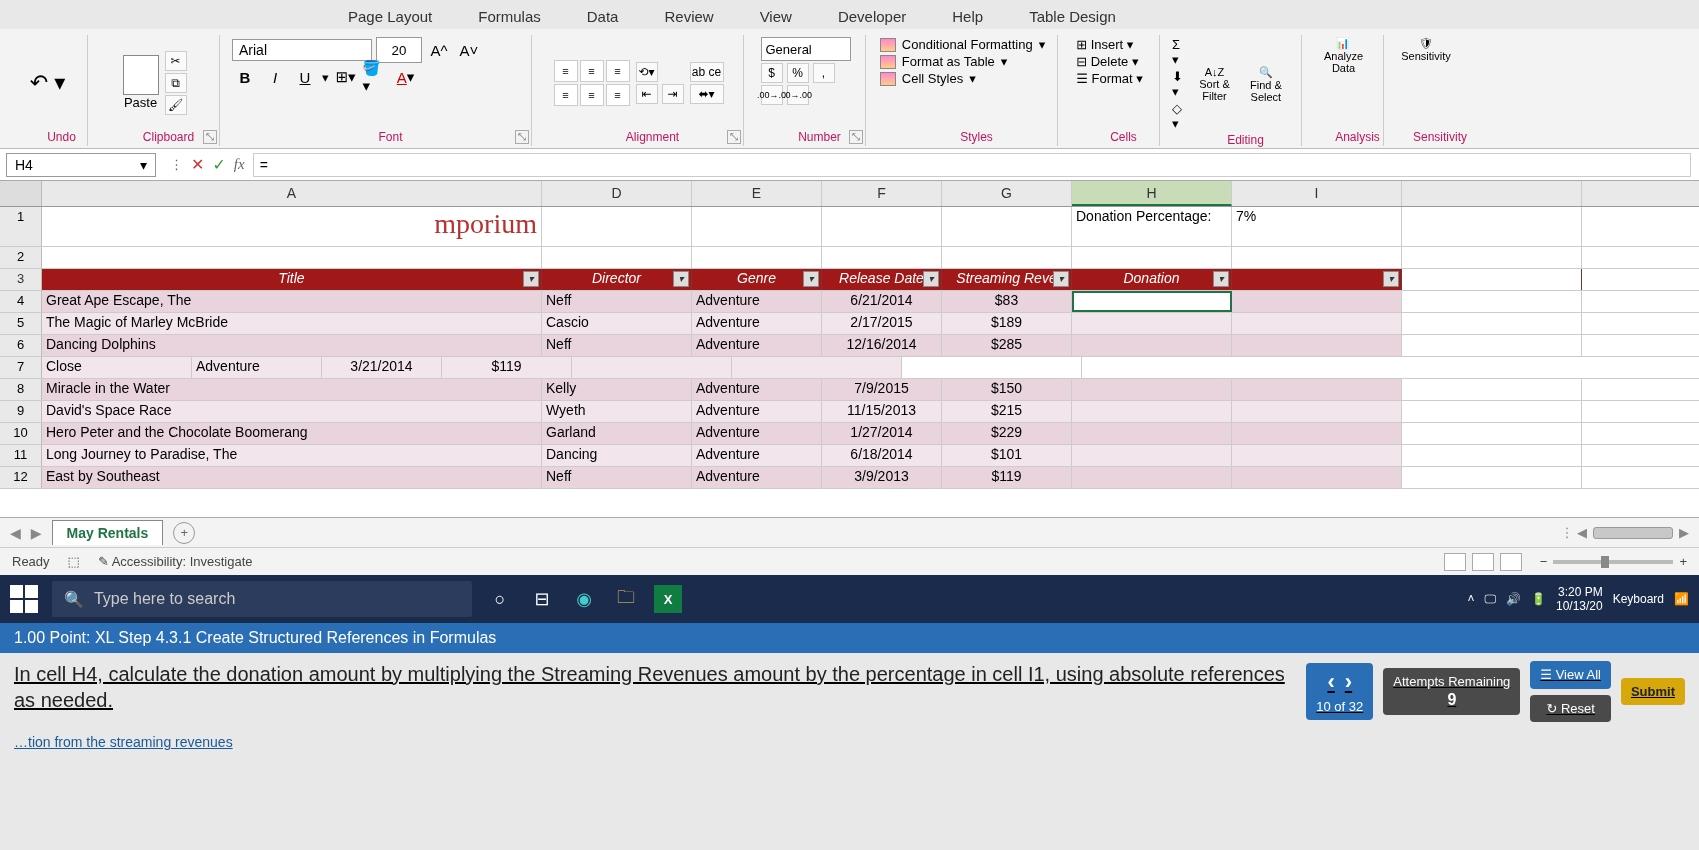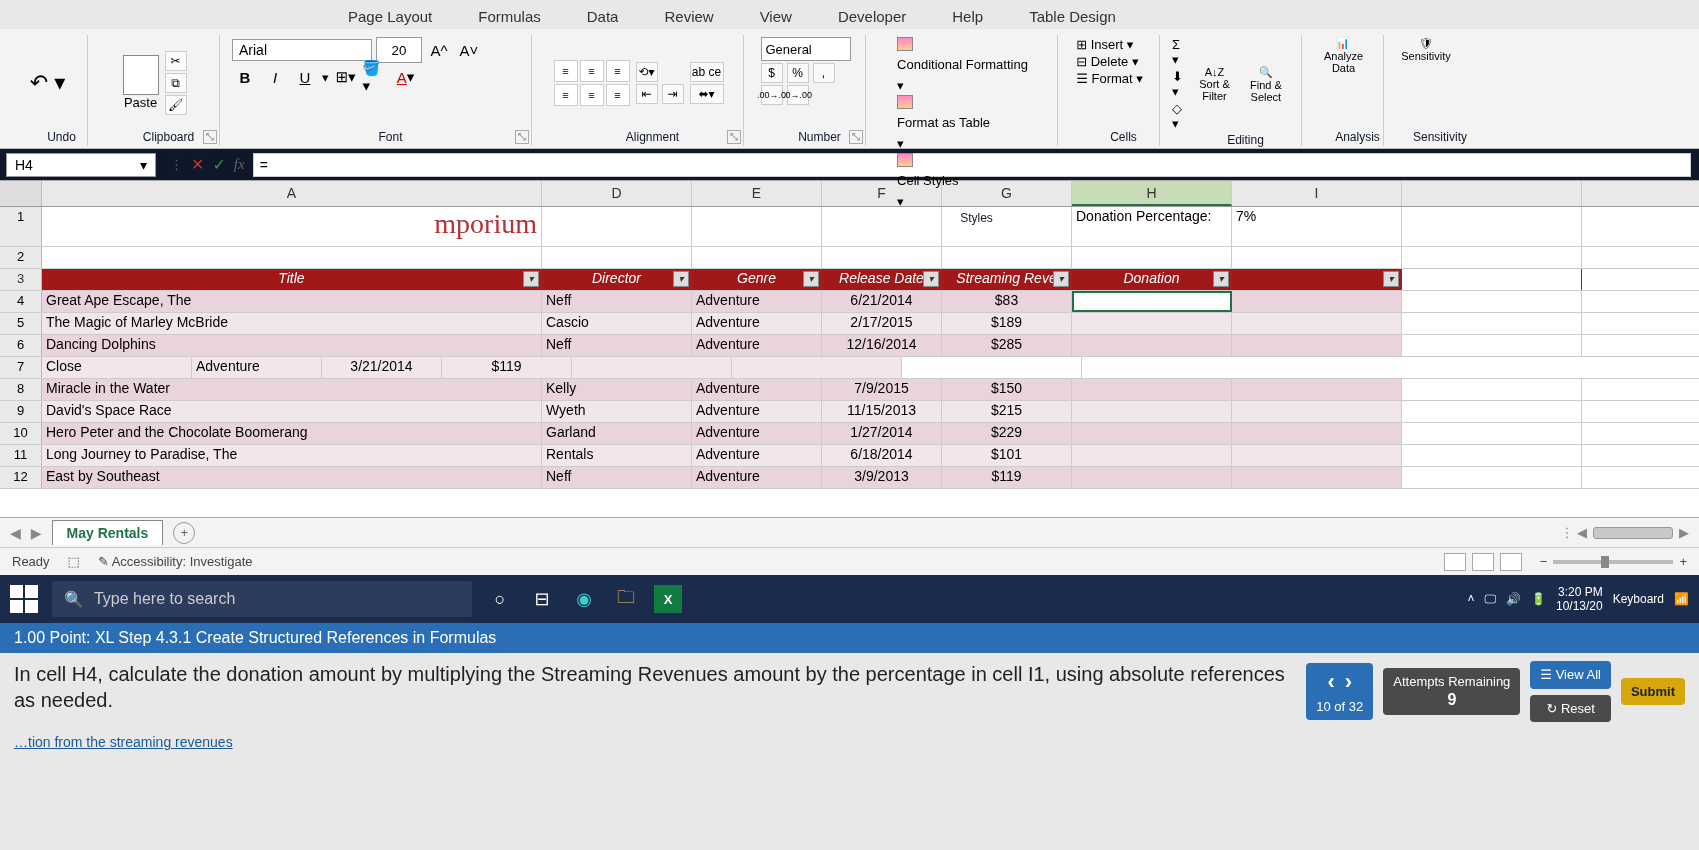--- a/index.html
+++ b/index.html
@@ -3,21 +3,21 @@
 <meta charset="utf-8">
 <style>
 * { box-sizing: border-box; margin: 0; padding: 0; font-family: "Segoe UI", Arial, sans-serif; }
 body { background: #e8e8e8; width: 1699px; height: 850px; overflow: hidden; font-size: 13px; }
 
 
 .ribbon-tabs { display: flex; gap: 30px; padding: 4px 340px 0; font-size: 15px; color: #333; }
 .ribbon-tabs span { padding: 4px 8px; cursor: pointer; }
 .ribbon { display: flex; background: #f3f3f3; border-bottom: 1px solid #bbb; padding: 6px 8px 2px; gap: 2px; align-items: stretch; height: 120px; }
 .group { border-right: 1px solid #ccc; padding: 2px 10px; display: flex; flex-direction: column; justify-content: space-between; align-items: center; position: relative; }
-.group-label { font-size: 12px; color: #0f172a; text-align: center; padding-top: 2px; margin-left: 28px; }
+.group-label { font-size: 12px; color: #be185d; text-align: center; padding-top: 2px; margin-left: 28px; }
 .group-inner { display: flex; gap: 6px; align-items: center; flex: 1; }
 .dialog-launcher { position: absolute; bottom: 2px; right: 2px; font-size: 10px; color: #666; border: 1px solid #aaa; width: 14px; height: 14px; text-align: center; line-height: 12px; }
 
 .paste-btn { display: flex; flex-direction: column; align-items: center; font-size: 13px; }
 .paste-icon { width: 36px; height: 40px; background: #fff; border: 1px solid #888; position: relative; }
 .undo-btn { font-size: 22px; padding: 4px; }
 .small-btn { width: 22px; height: 20px; border: 1px solid #ccc; display: flex; align-items: center; justify-content: center; font-size: 12px; background: #fafafa; }
 .stack { display: flex; flex-direction: column; gap: 2px; }
 .row { display: flex; gap: 4px; align-items: center; }
 
@@ -27,27 +27,27 @@
 .font-btn.bold { font-weight: bold; }
 .font-btn.italic { font-style: italic; }
 .font-btn.under { text-decoration: underline; }
 
 .align-grid { display: grid; grid-template-columns: repeat(3, 24px); grid-template-rows: repeat(2, 22px); gap: 2px; }
 .align-cell { border: 1px solid #ccc; display: flex; align-items: center; justify-content: center; font-size: 11px; background: #fff; }
 
 .num-combo { width: 90px; height: 24px; border: 1px solid #999; background: #fff; padding: 1px 4px; font-size: 13px; }
 
 .styles-list { display: flex; flex-direction: column; gap: 2px; font-size: 13px; }
-.styles-list div { display: flex; align-items: flex-start; gap: 6px; cursor: pointer; flex-direction: column; }
+.styles-list div { display: flex; align-items: flex-end; gap: 6px; cursor: pointer; }
 .mini-swatch { width: 16px; height: 14px; border: 1px solid #888; background: linear-gradient(#f8c,#fc8); }
 
 .cells-list, .edit-list { display: flex; flex-direction: column; gap: 2px; font-size: 13px; }
 
 
-.formula-bar { display: flex; align-items: center; background: #0f172a; border-bottom: 1px solid #aaa; height: 32px; }
+.formula-bar { display: flex; align-items: center; background: #ffffff; border-bottom: 1px solid #aaa; height: 32px; }
 .name-box { width: 150px; border: 1px solid #999; background: #fff; padding: 3px 8px; margin: 2px 6px; font-size: 14px; display: flex; justify-content: space-between; align-items: center; }
 .fx-controls { display: flex; gap: 8px; padding: 0 8px; color: #666; align-items: center; }
 .fx-controls .x { color: #c33; font-size: 16px; }
 .fx-controls .chk { color: #393; font-size: 16px; }
 .fx-label { font-style: italic; font-family: "Times New Roman"; font-size: 15px; }
 .formula-input { flex: 1; border: 1px solid #ccc; height: 24px; padding: 2px 6px; margin: 2px 8px 2px 0; font-size: 14px; }
 
 
 .col-headers { display: flex; background: #e9e9e9; border-bottom: 1px solid #999; height: 26px; }
 .corner { width: 42px; border-right: 1px solid #bbb; background: #ddd; }
@@ -93,21 +93,21 @@
 .taskbar { display: flex; align-items: center; background: #1b2b4b; height: 48px; padding: 0 10px; gap: 14px; color: #fff; }
 .start { width: 28px; height: 28px; display: grid; grid-template: 1fr 1fr / 1fr 1fr; gap: 2px; }
 .start div { background: #fff; }
 .search-box { flex: 0 0 420px; background: #2c3c5c; height: 36px; display: flex; align-items: center; padding: 0 12px; gap: 10px; color: #ccc; font-size: 16px; border-radius: 2px; }
 .tb-icon { width: 28px; height: 28px; display: flex; align-items: center; justify-content: center; font-size: 18px; }
 .tb-spacer { flex: 1; }
 .tb-tray { display: flex; gap: 10px; font-size: 12px; align-items: center; }
 
 
 .assign-head { background: #2a6fb5; color: #fff; padding: 6px 14px; font-size: 16px; }
-.assign-body { background: #e8e8e8; display: flex; padding: 8px 14px; gap: 20px; align-items: flex-start; }
+.assign-body { background: #e8e8e8; display: flex; padding: 8px 14px; gap: 20px; align-items: flex-start; text-decoration: underline; }
 .assign-text { flex: 1; font-size: 20px; color: #222; line-height: 1.3; }
 .assign-nav { background: #2a6fb5; color: #fff; display: flex; flex-direction: column; align-items: center; padding: 6px 10px; gap: 4px; border-radius: 4px; }
 .assign-arrows { display: flex; gap: 10px; font-size: 22px; font-weight: bold; }
 .assign-side { display: flex; gap: 10px; align-items: center; }
 .pill { background: #4a4a4a; color: #fff; padding: 6px 10px; border-radius: 4px; text-align: center; font-size: 13px; line-height: 1.2; }
 .pill.blue { background: #2a6fb5; }
 .pill.yellow { background: #d6a80c; color: #222; font-weight: bold; }
 .hint { color: #1a5a9a; font-size: 14px; text-decoration: underline; padding: 4px 14px; }
 </style>
 </head>
@@ -400,21 +400,21 @@
         <div class="cell cE">Adventure</div>
         <div class="cell cF right">1/27/2014</div>
         <div class="cell cG right">$229</div>
         <div class="cell cH "></div>
         <div class="cell cI"></div>
         <div class="cell cJ" style="background:#fff"></div>
       </div>
       <div class="grow data-row alt">
         <div class="row-h">11</div>
         <div class="cell cA">Long Journey to Paradise, The</div>
-        <div class="cell cD">Rentals</div>
+        <div class="cell cD">Dancing</div>
         <div class="cell cE">Adventure</div>
         <div class="cell cF right">6/18/2014</div>
         <div class="cell cG right">$101</div>
         <div class="cell cH "></div>
         <div class="cell cI"></div>
         <div class="cell cJ" style="background:#fff"></div>
       </div>
       <div class="grow data-row ">
         <div class="row-h">12</div>
         <div class="cell cA">East by Southeast</div>

